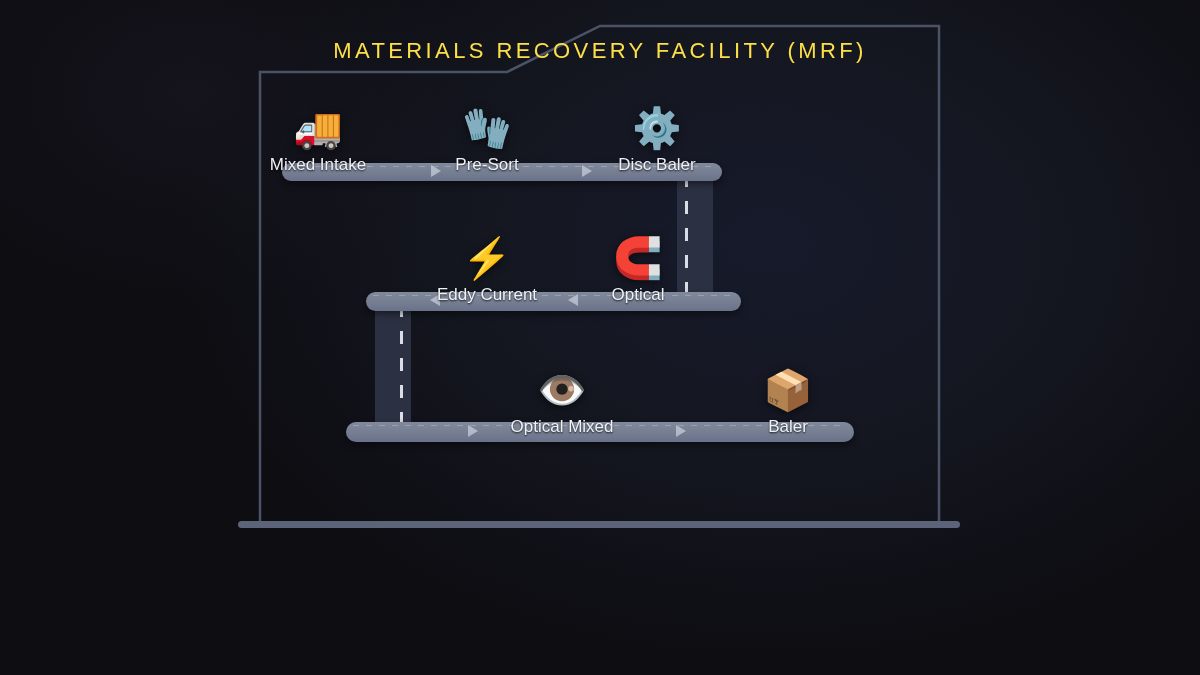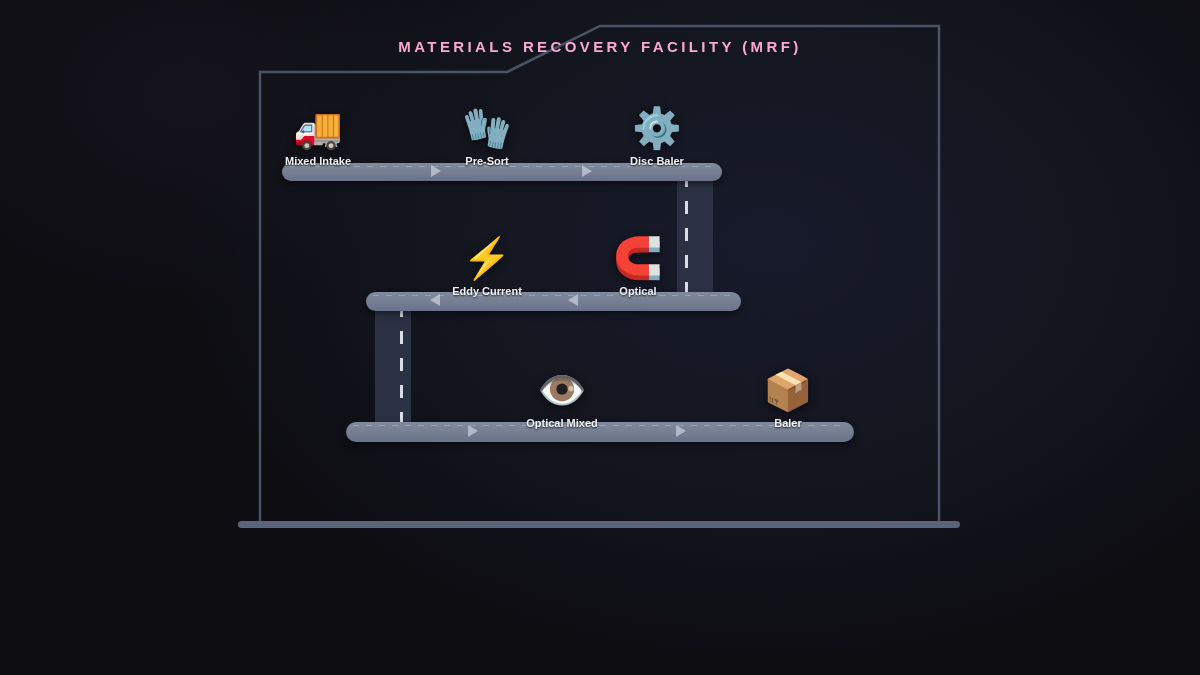--- a/index.html
+++ b/index.html
@@ -19,24 +19,24 @@
   }
 
   
   #stage { position:absolute; left:0; top:0; width:1200px; height:560px; }
   #stage svg { position:absolute; left:0; top:0; }
 
   .diagram-title {
     position:absolute;
     left:0; top:38px; width:1200px;
     text-align:center;
-    font-size:15px;
+    font-size:22px;
     letter-spacing:3.4px;
-    font-weight:700;
-    color:#f9a8d4;
+    font-weight:400;
+    color:#fde047;
   }
 
   
   .belt {
     position:absolute;
     border-radius:11px;
     background:linear-gradient(180deg,#818a9c 0%,#798294 38%,#69728a 100%);
     box-shadow:0 3px 7px rgba(0,0,0,0.45);
   }
   .belt::before {
@@ -55,22 +55,22 @@
   
   .station { position:absolute; text-align:center; }
   .station .emoji {
     font-size:40px; line-height:1;
     display:block;
     filter:drop-shadow(0 2px 4px rgba(0,0,0,0.55));
   }
   .station .label {
     display:block;
     margin-top:7px;
-    font-size:11px;
-    font-weight:700;
+    font-size:17px;
+    font-weight:400;
     color:#eef1f6;
     white-space:nowrap;
     text-shadow:0 1px 2px rgba(0,0,0,0.85);
   }
 
   
   .flow-arrow {
     position:absolute;
     width:0; height:0;
     border-top:6px solid transparent;

